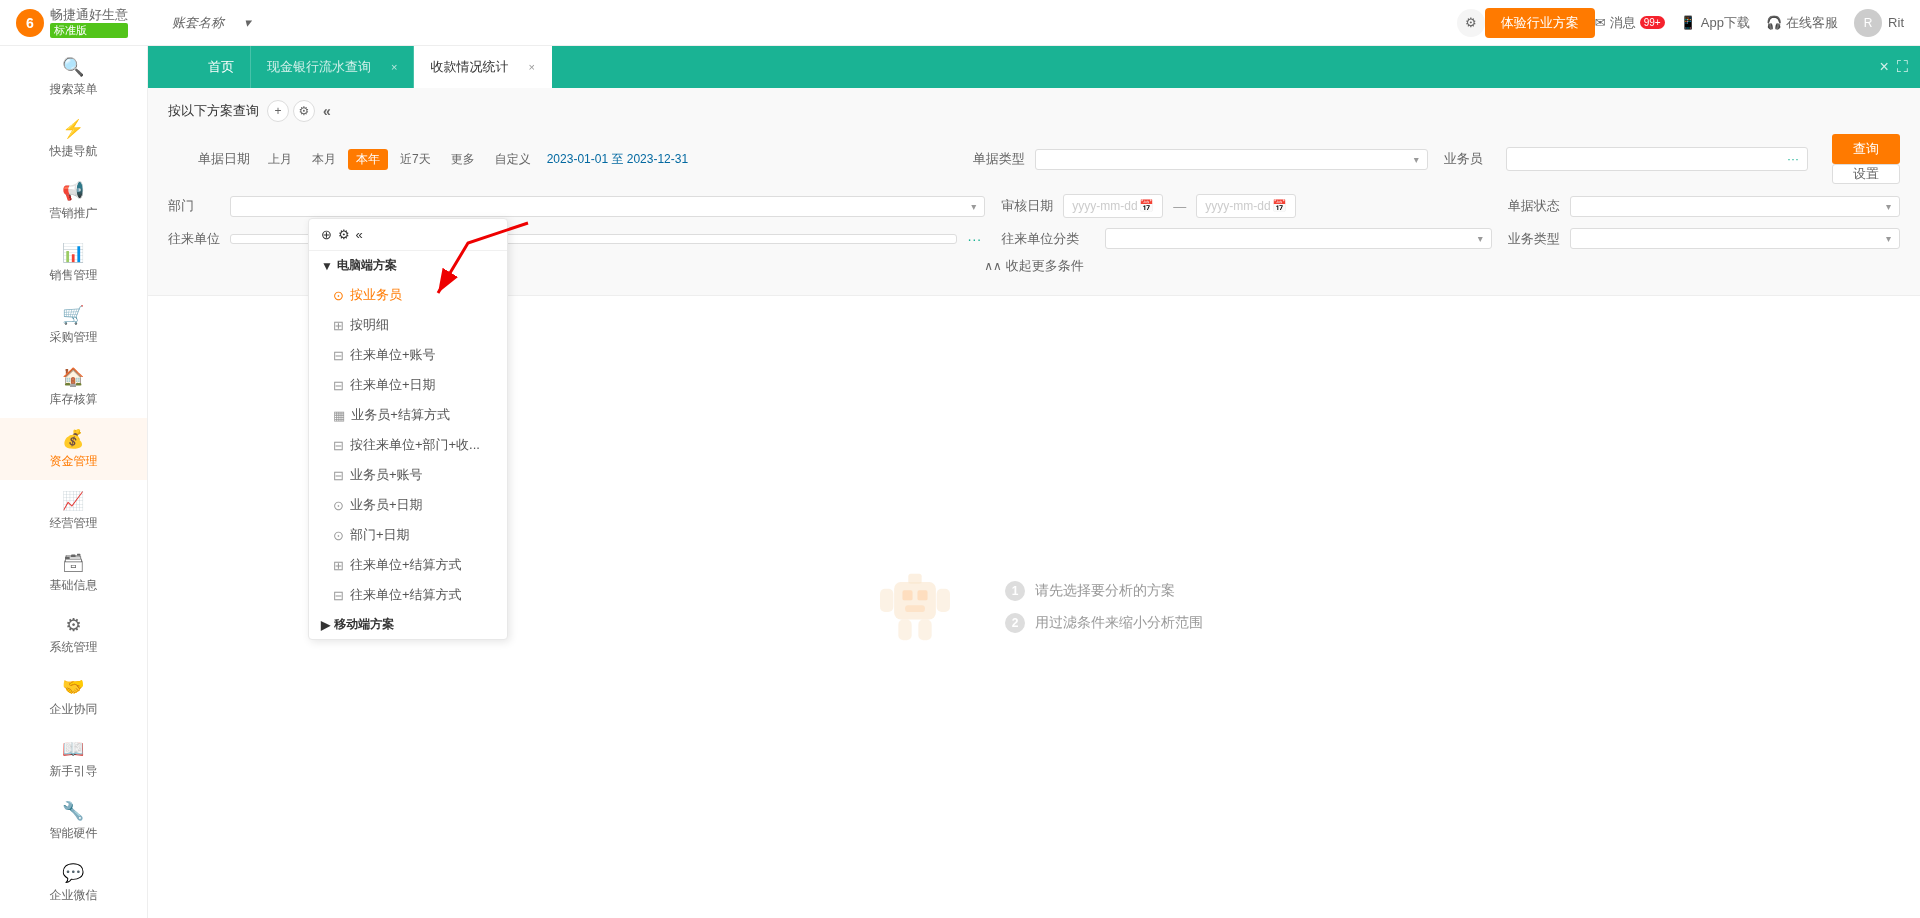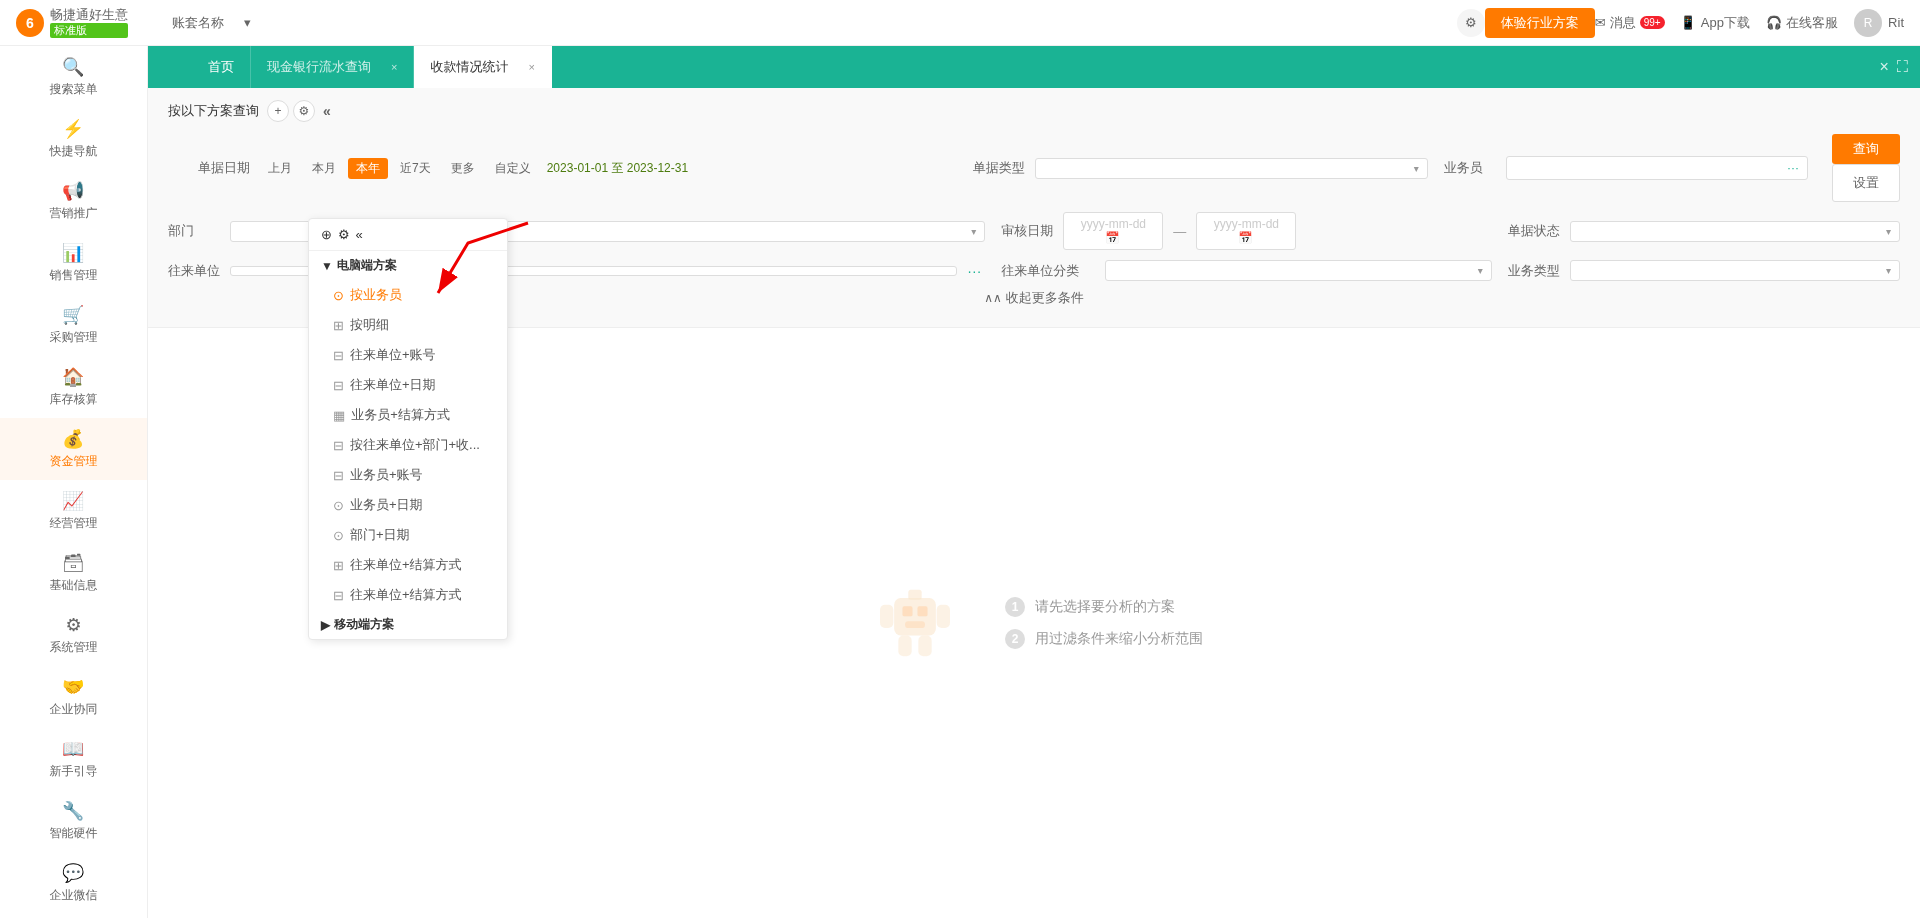--- a/index.html
+++ b/index.html
@@ -28,20 +28,21 @@
       background: #ff7a00;
       border-radius: 50%;
       display: flex; align-items: center; justify-content: center;
       color: #fff; font-size: 14px; font-weight: bold;
     }
     .logo-text { font-size: 13px; color: #666; }
     .edition-badge { font-size: 11px; color: #fff; background: #52c41a; padding: 1px 4px; border-radius: 2px; }
     .nav-breadcrumb {
       display: flex; align-items: center; gap: 20px; flex: 1;
       margin-left: 8px;
+      font-style: italic;
     }
     .nav-breadcrumb span { color: #666; font-size: 13px; }
     .breadcrumb-arrow { color: #ccc; }
     .header-actions {
       display: flex; align-items: center; gap: 16px; margin-left: auto;
     }
     .header-btn {
       display: flex; align-items: center; gap: 4px;
       color: #666; font-size: 13px; cursor: pointer;
     }
@@ -249,43 +250,43 @@
     .date-quick-btns {
       display: flex; gap: 4px;
     }
     .date-quick-btn {
       padding: 2px 8px; border: none; background: none;
       color: #666; font-size: 12px; cursor: pointer;
     }
     .date-quick-btn.active {
       background: #ff7a00; color: #fff; border-radius: 3px;
     }
-    .date-range-text { font-size: 12px; color: #4d7c0f; margin-left: 4px; }
+    .date-range-text { font-size: 12px; color: #0369a1; margin-left: 4px; }
     .date-separator { color: #999; margin: 0 4px; }
     .date-input-box {
       border: 1px solid #ddd; border-radius: 3px; padding: 4px 8px;
       font-size: 12px; color: #ccc; background: #fff; min-width: 100px;
-      display: flex; align-items: center; justify-content: space-between; flex-direction: column;
+      display: flex; align-items: center; justify-content: space-between;
     }
     .date-cal-icon { color: #ccc; font-size: 12px; }
     .ellipsis-btn {
       color: #1ab394; cursor: pointer; font-size: 14px; margin: 0 4px;
     }
 
     
     .action-btns {
       display: flex; flex-direction: column; margin-left: 8px;
     }
     .query-btn {
       background: #ff7a00; color: #fff; border: none;
       padding: 6px 20px; border-radius: 3px; cursor: pointer; font-size: 13px;
     }
     .setting-btn {
       background: #fff; color: #666; border: 1px solid #ddd;
-      padding: 9px 20px; border-radius: 3px; cursor: pointer; font-size: 13px;
+      padding: 0 20px; border-radius: 3px; cursor: pointer; font-size: 13px;
     }
 
     
     .collapse-more {
       text-align: center;
       padding: 8px 0;
       color: #666; cursor: pointer; font-size: 13px;
       display: flex; align-items: center; justify-content: center; gap: 4px;
     }
     .collapse-more-icon { font-size: 12px; }

